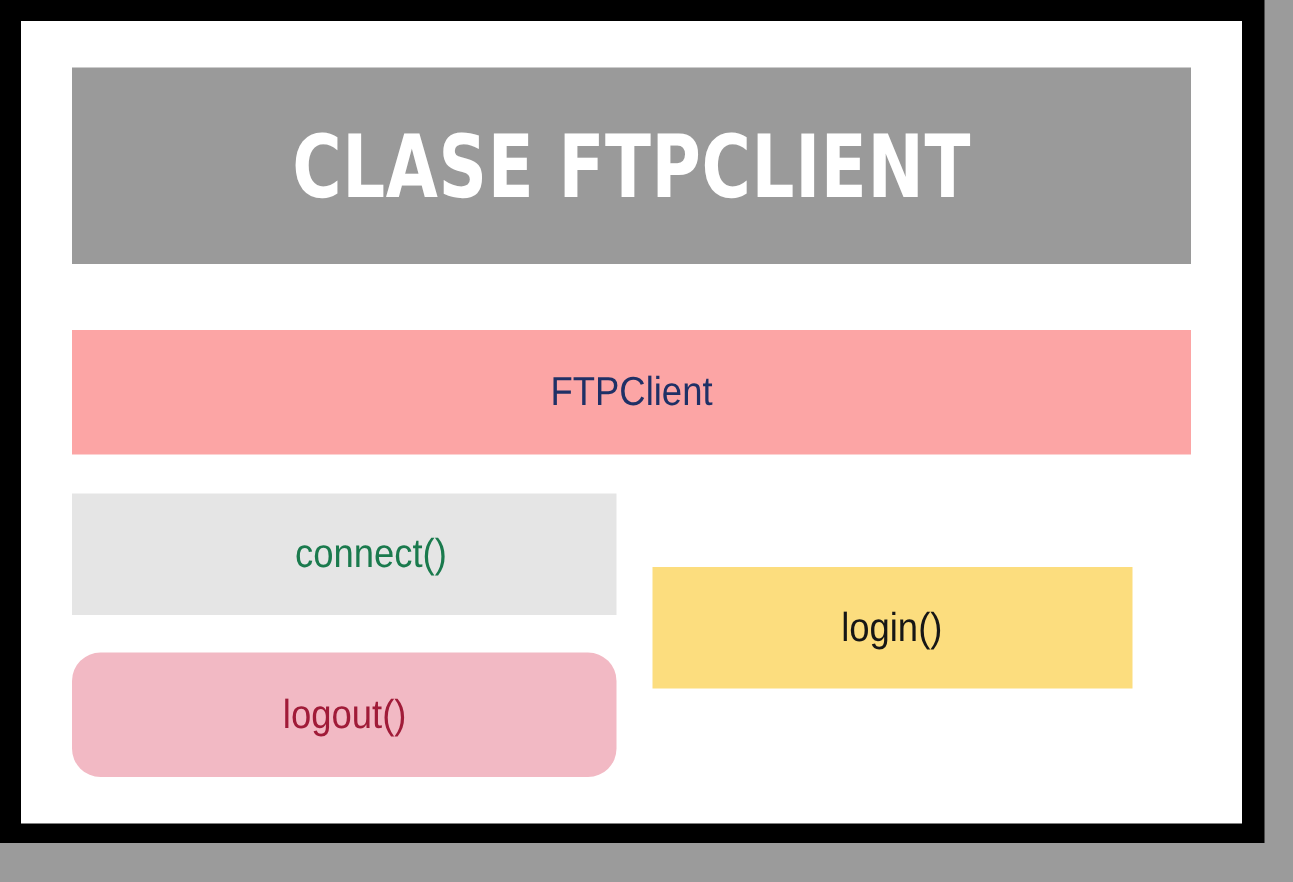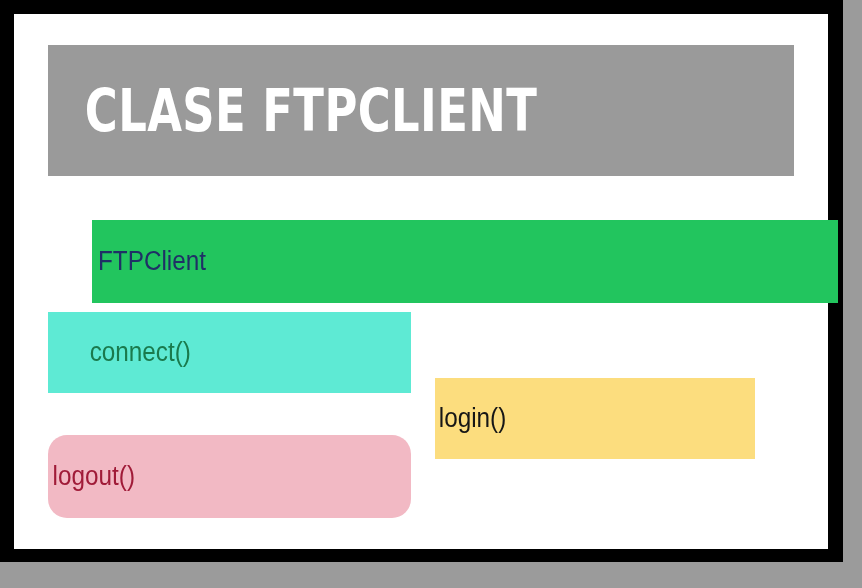--- a/index.html
+++ b/index.html
@@ -40,21 +40,21 @@
     width: 814px;
     height: 535px;
     background: #ffffff;
   }
 
   
   .shape {
     position: absolute;
     display: flex;
     align-items: center;
-    justify-content: flex-start;
+    justify-content: center;
     box-sizing: border-box;
     text-align: center;
   }
 
   
   #title-banner {
     left: 34px;
     top: 31px;
     width: 746px;
     height: 131px;
@@ -70,38 +70,37 @@
     transform: scaleX(0.86);
     white-space: nowrap;
   }
 
   
   #class-bar {
     left: 34px;
     top: 206px;
     width: 746px;
     height: 83px;
-    background: #22c55e;
-    margin-left: 44px;
+    background: #fca5a5;
   }
   #class-bar-text {
     color: #1f3066;
     font-size: 27px;
     font-weight: normal;
     transform: scaleX(0.9);
     white-space: nowrap;
   }
 
   
   #method-connect {
     left: 34px;
-    top: 298px;
+    top: 315px;
     width: 363px;
     height: 81px;
-    background: #5eead4;
+    background: #e5e5e5;
     padding-left: 36px;
   }
   #method-connect-text {
     color: #1a7a4d;
     font-size: 27px;
     transform: scaleX(0.9);
     white-space: nowrap;
   }
 
   

